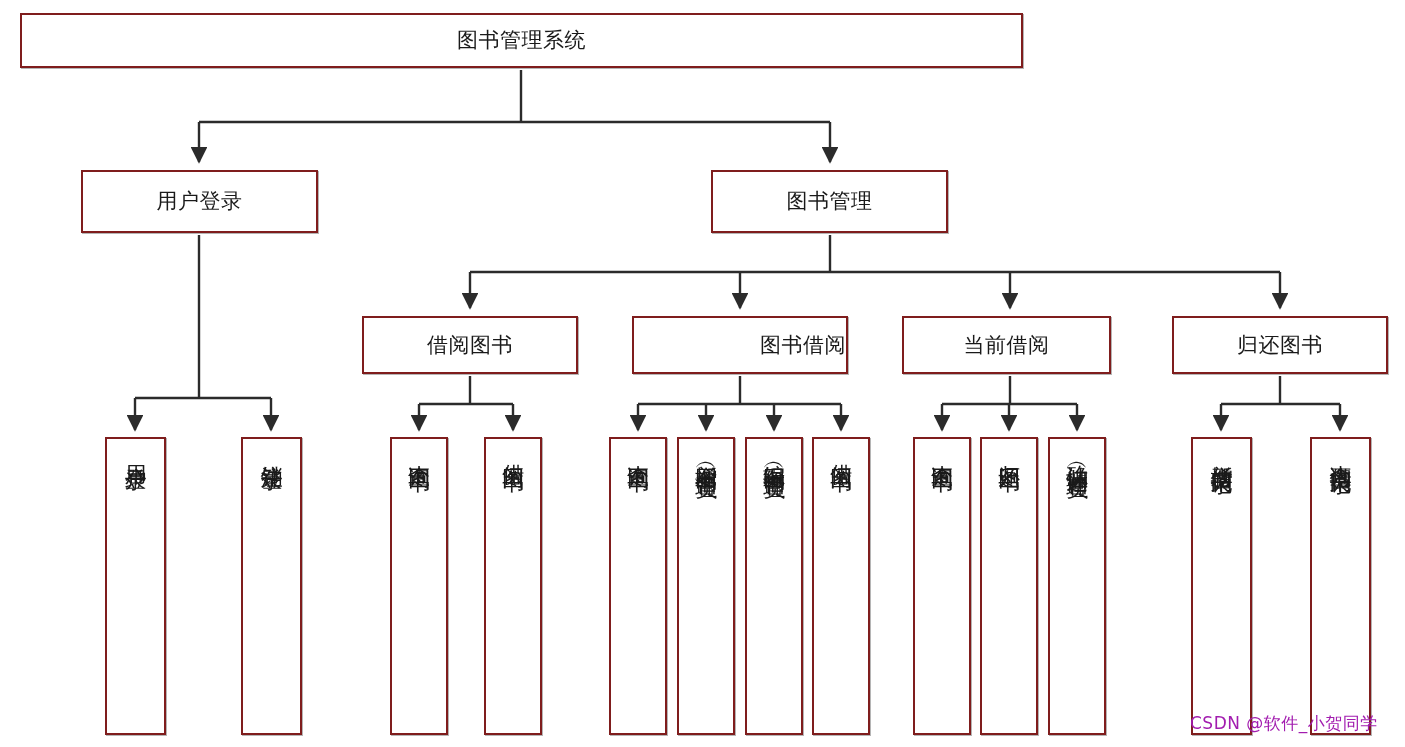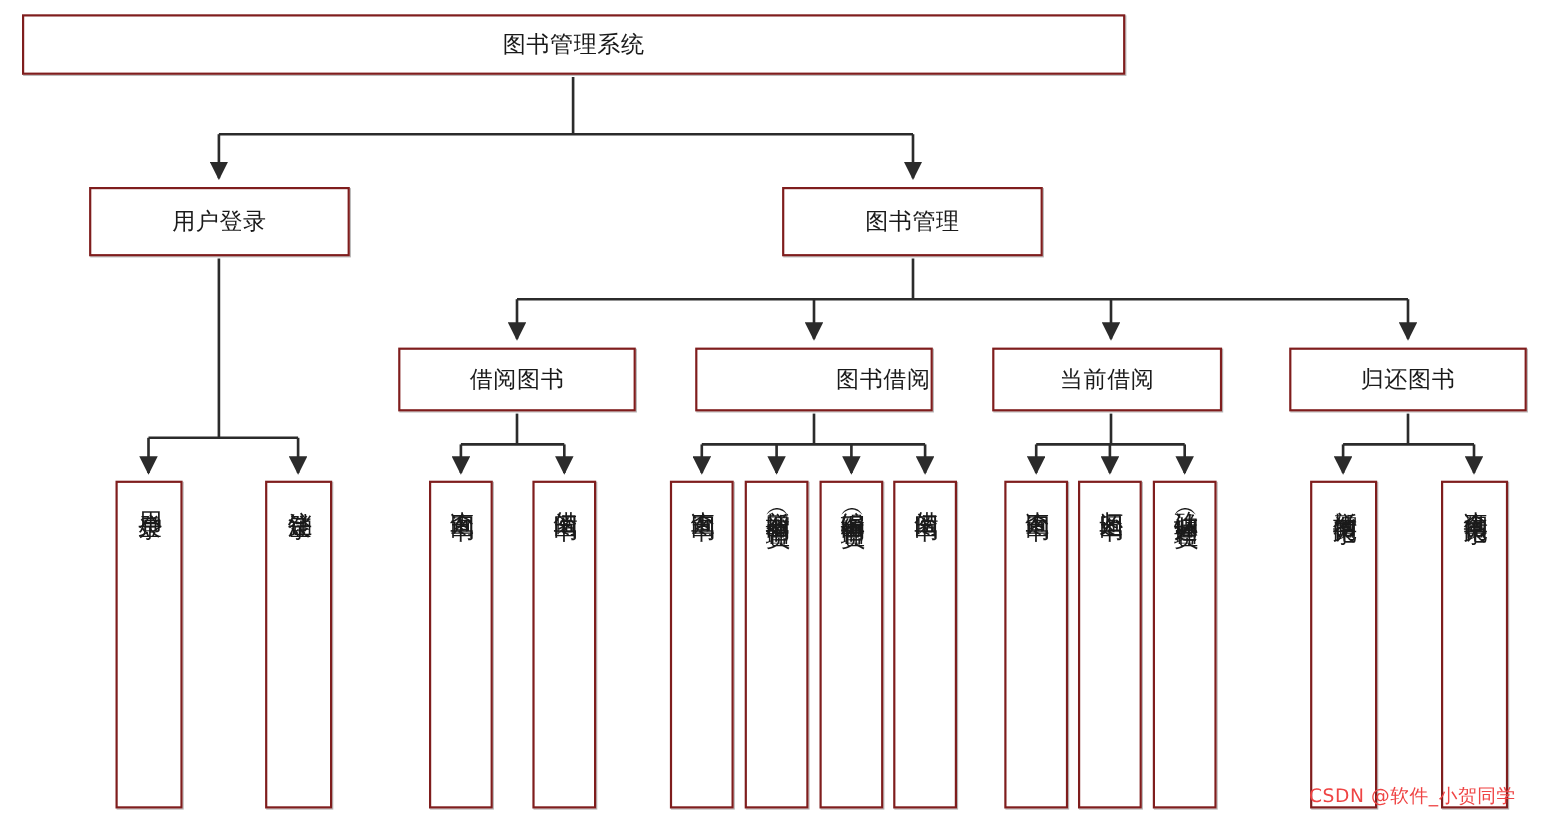--- a/index.html
+++ b/index.html
@@ -61,21 +61,21 @@
     font-size: 22px;
     line-height: 1.02;
     letter-spacing: 2px;
     white-space: nowrap;
   }
   #watermark {
     position: absolute;
     left: 1190px;
     top: 712px;
     font-size: 17px;
-    color: #ef4444;
+    color: #a21caf;
     letter-spacing: 0.5px;
     white-space: nowrap;
     user-select: none;
   }
 </style>
 </head>
 <body>
 
 <div id="diagram-root">
 

